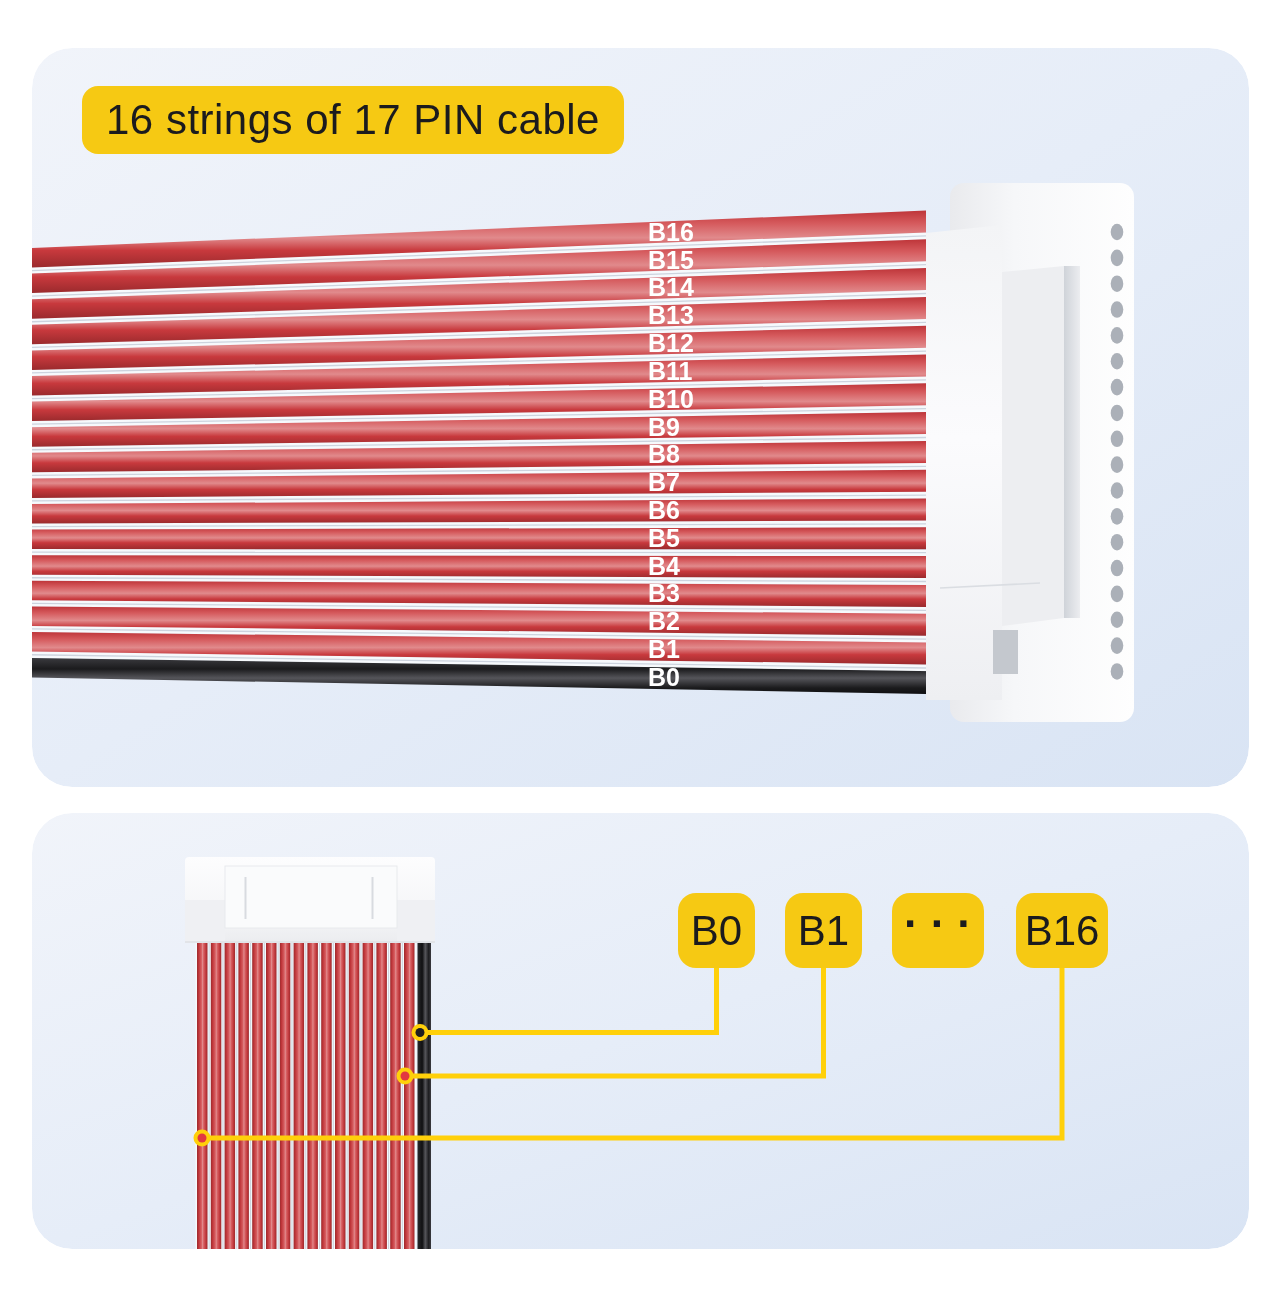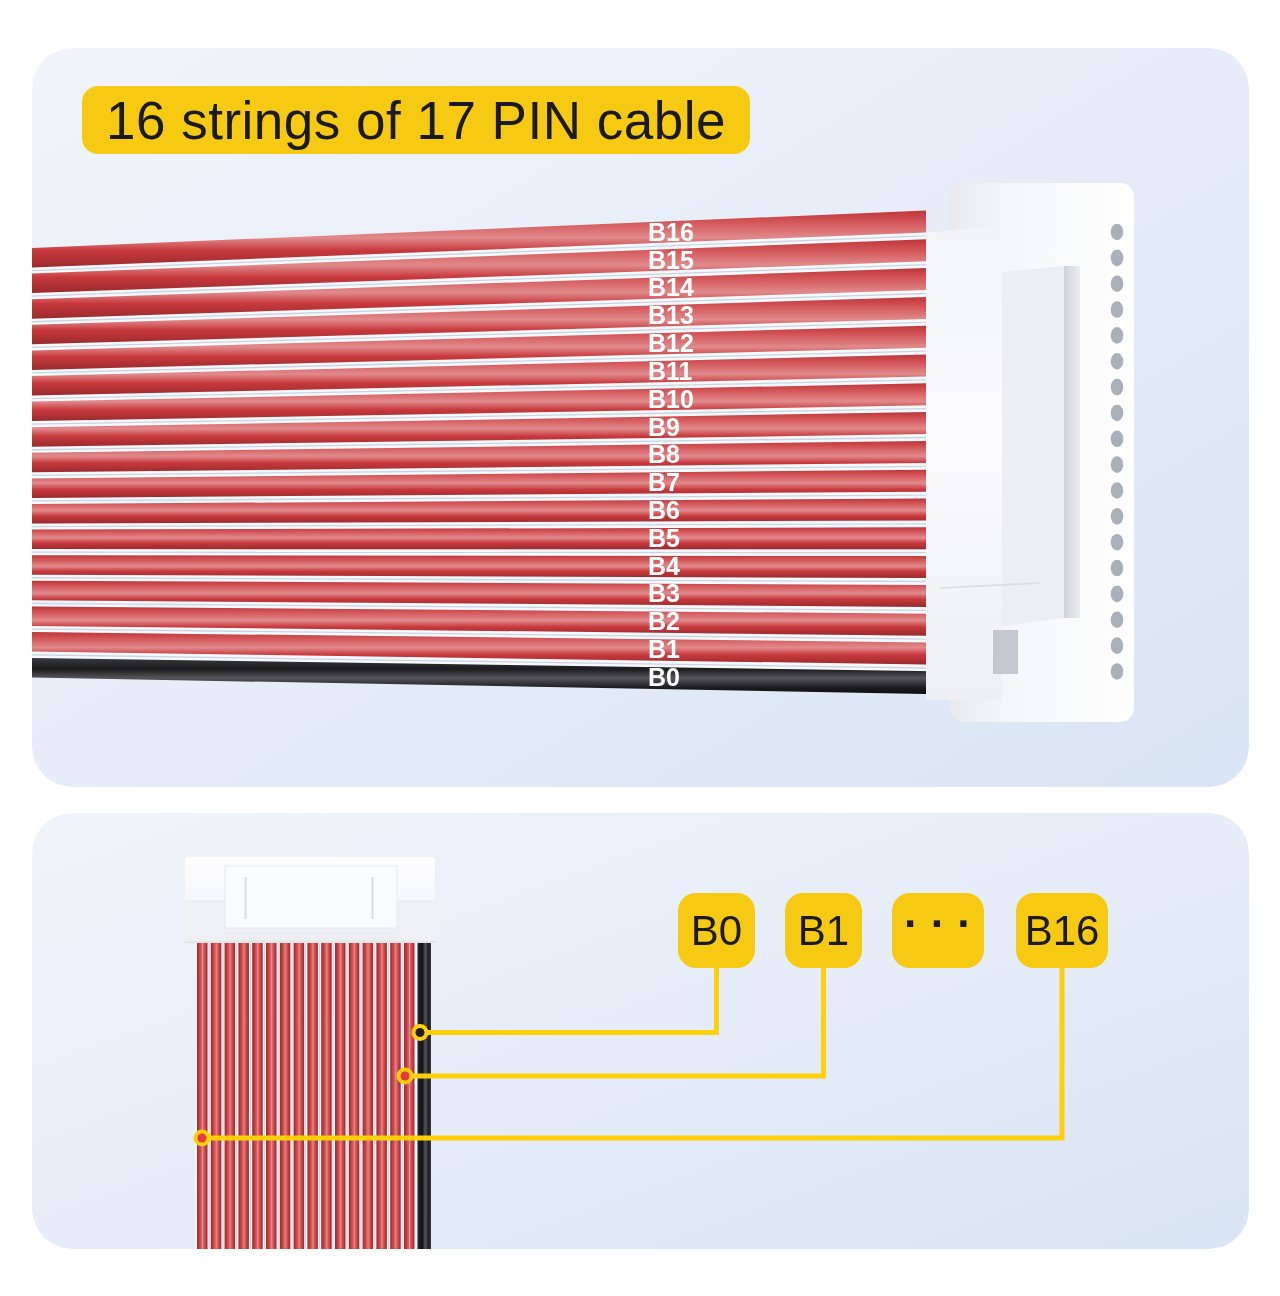--- a/index.html
+++ b/index.html
@@ -5,21 +5,21 @@
   html,body{margin:0;padding:0;background:#ffffff;}
   .stage{
     position:relative;width:1280px;height:1296px;background:#ffffff;
     font-family:"Liberation Sans",sans-serif;overflow:hidden;
   }
   svg#art{position:absolute;left:0;top:0;width:1280px;height:1296px;display:block;}
   .title-badge{
     position:absolute;left:82px;top:86px;height:68px;
     background:var(--accent,#F6C913);border-radius:16px;
     display:flex;align-items:center;padding:0 24px;
-    font-size:53px;letter-spacing:0.5px;color:var(--text-dark,#1b1b1e);
+    font-size:42px;letter-spacing:0.5px;color:var(--text-dark,#1b1b1e);
     z-index:3;white-space:nowrap;
   }
   .pin-badge{
     position:absolute;top:893px;height:75px;
     background:var(--accent,#F6C913);border-radius:18px;
     display:flex;align-items:center;justify-content:center;
     font-size:42px;color:var(--text-dark,#1b1b1e);z-index:3;
   }
   .pin-badge .dots-label{
     font-size:44px;font-weight:bold;letter-spacing:12px;

